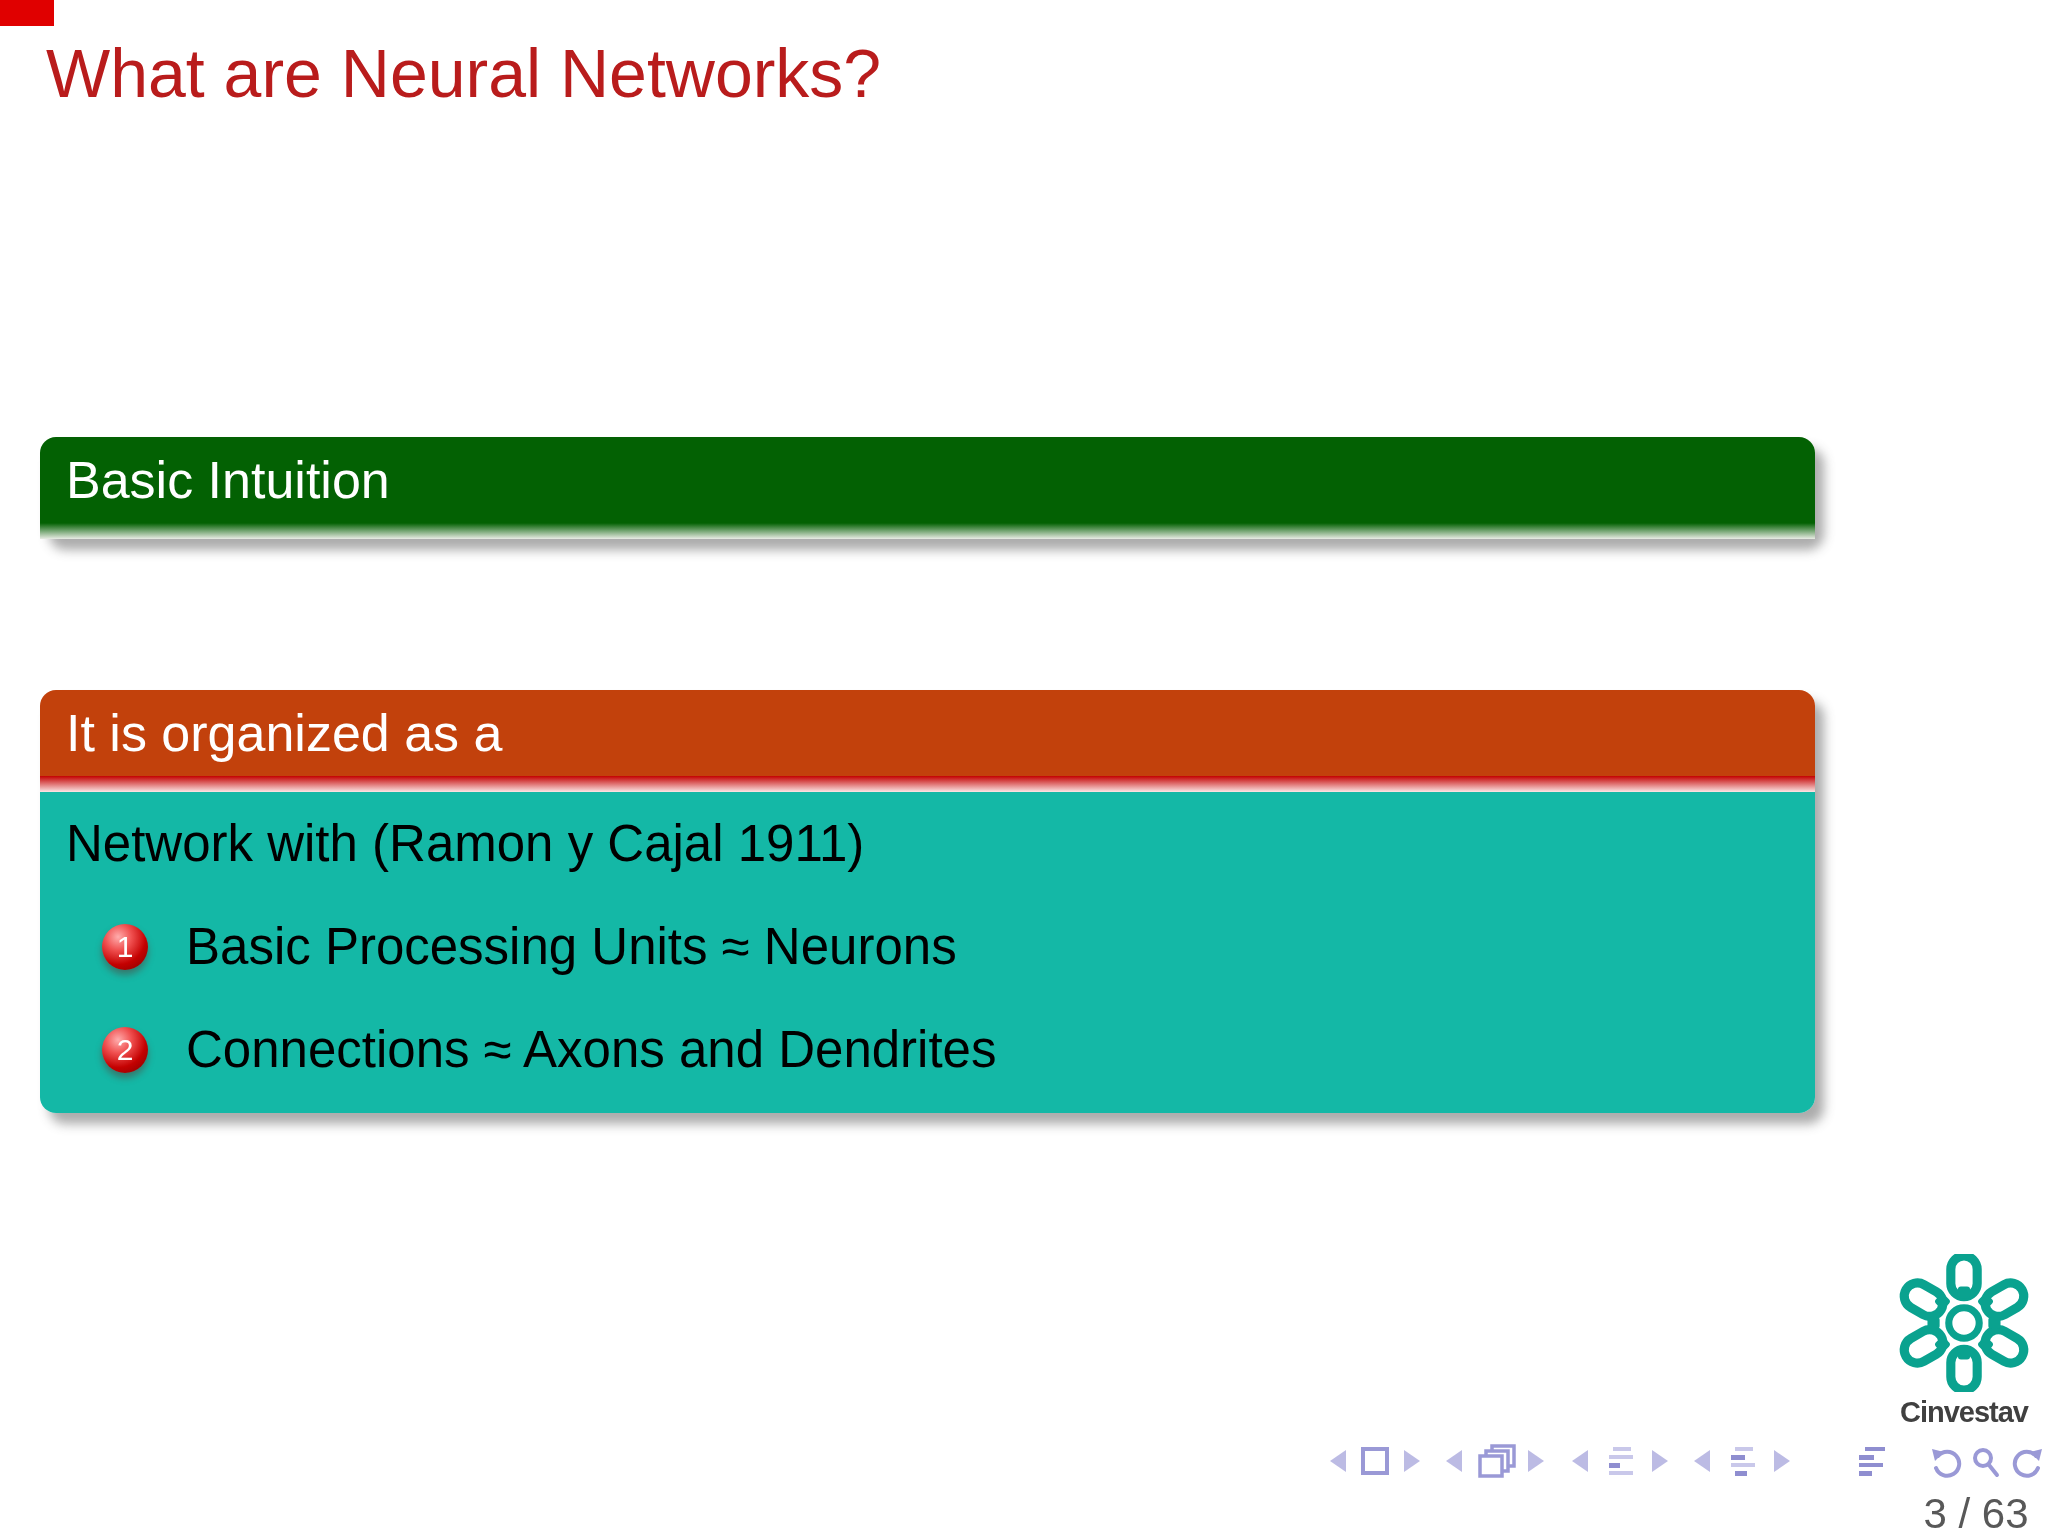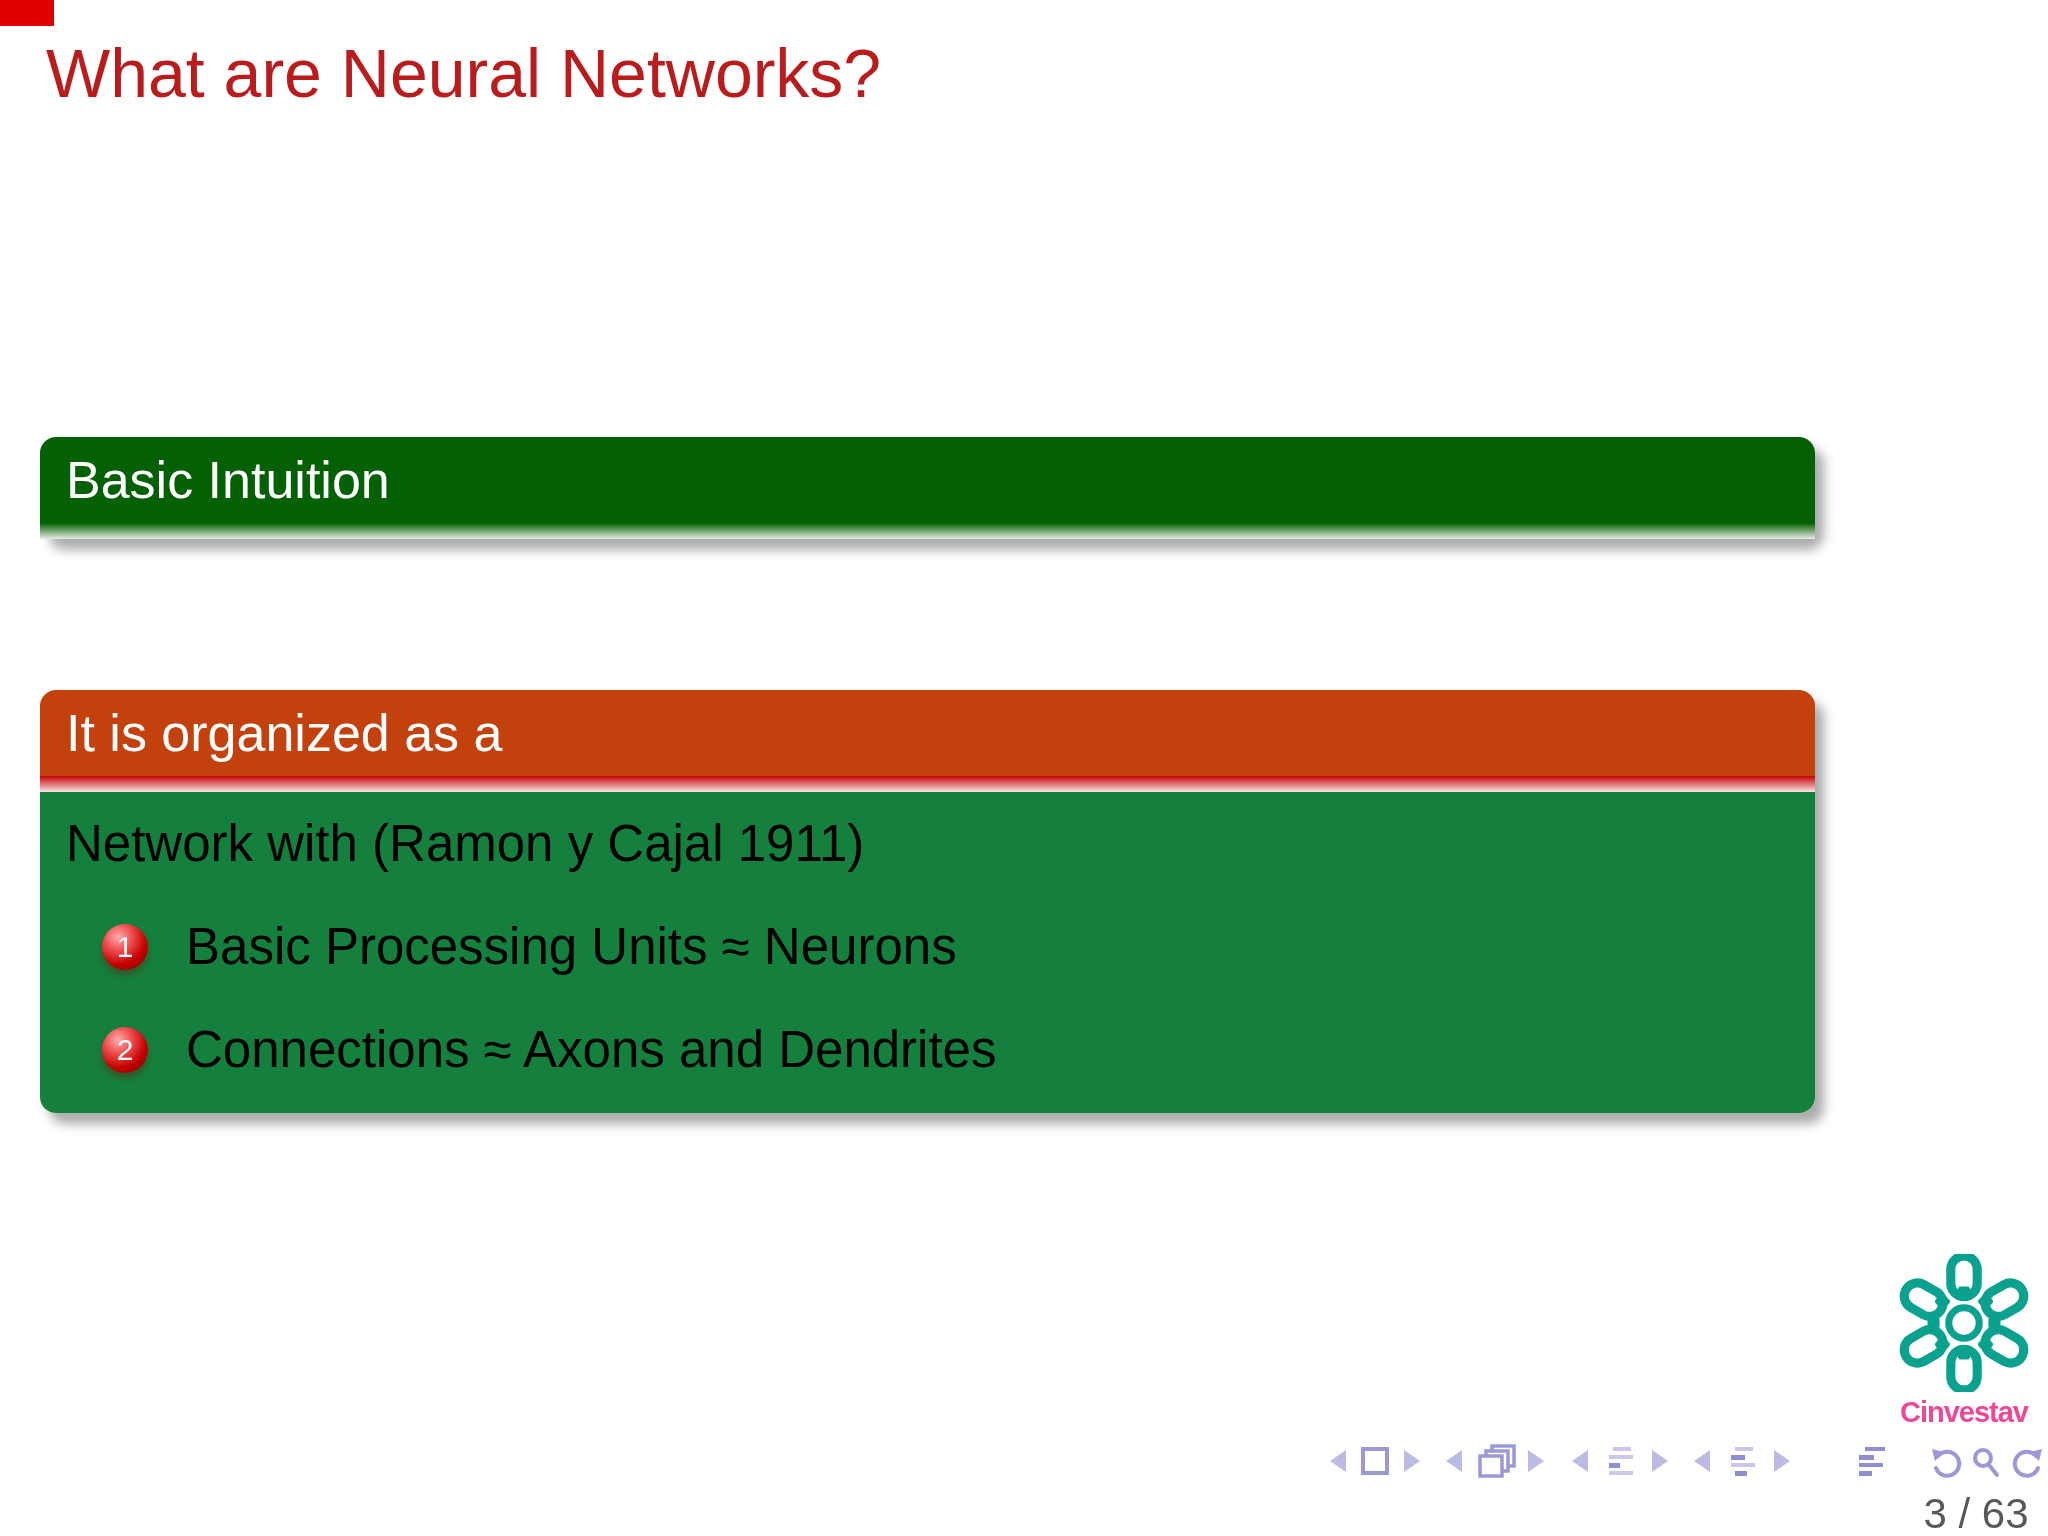--- a/index.html
+++ b/index.html
@@ -31,36 +31,36 @@
   }
   
   .block-green{top:437px;}
   .block-green .block-header{background:#036103;}
   .block-green .block-grad{background:linear-gradient(to bottom,#036103,#e9ece5);}
   .block-green .block-body{background:#e9ece5;padding:10px 26px 24px 26px;}
   
   .block-red{top:690px;}
   .block-red .block-header{background:#c2410c;}
   .block-red .block-grad{background:linear-gradient(to bottom,#c40101,#fbe6e6);}
-  .block-red .block-body{background:#15803d;padding:22px 26px 34px 26px;}
+  .block-red .block-body{background:#14b8a6;padding:22px 26px 34px 26px;}
   .enum-item{
     display:flex;align-items:center;margin:44px 0 0 36px;gap:38px;
   }
   .ball-badge{
     width:46px;height:46px;border-radius:50%;flex:0 0 auto;
     background:radial-gradient(circle at 35% 28%, #ffadad 0%, #f05050 30%, #c40101 62%, #7c0000 100%);
     color:#fff;display:flex;align-items:center;justify-content:center;
     font-size:30px;box-shadow:0 5px 7px rgba(120,0,0,0.35);
   }
   .enum-text{white-space:nowrap;}
   
   .logo-wrap{position:absolute;left:1892px;top:1254px;width:144px;text-align:center;}
   .logo-wordmark{
     display:block;margin-top:0px;font-size:29px;font-weight:bold;
-    color:#ec4899;letter-spacing:-1px;
+    color:#404040;letter-spacing:-1px;
   }
   .navbar{position:absolute;left:1330px;top:1444px;width:712px;height:40px;}
   .nav-ic{position:absolute;top:0;}
   .page-indicator{
     position:absolute;left:1916px;top:1490px;width:120px;
     font-size:42px;color:#585858;text-align:center;white-space:nowrap;
   }
 </style>
 </head>
 <body>

